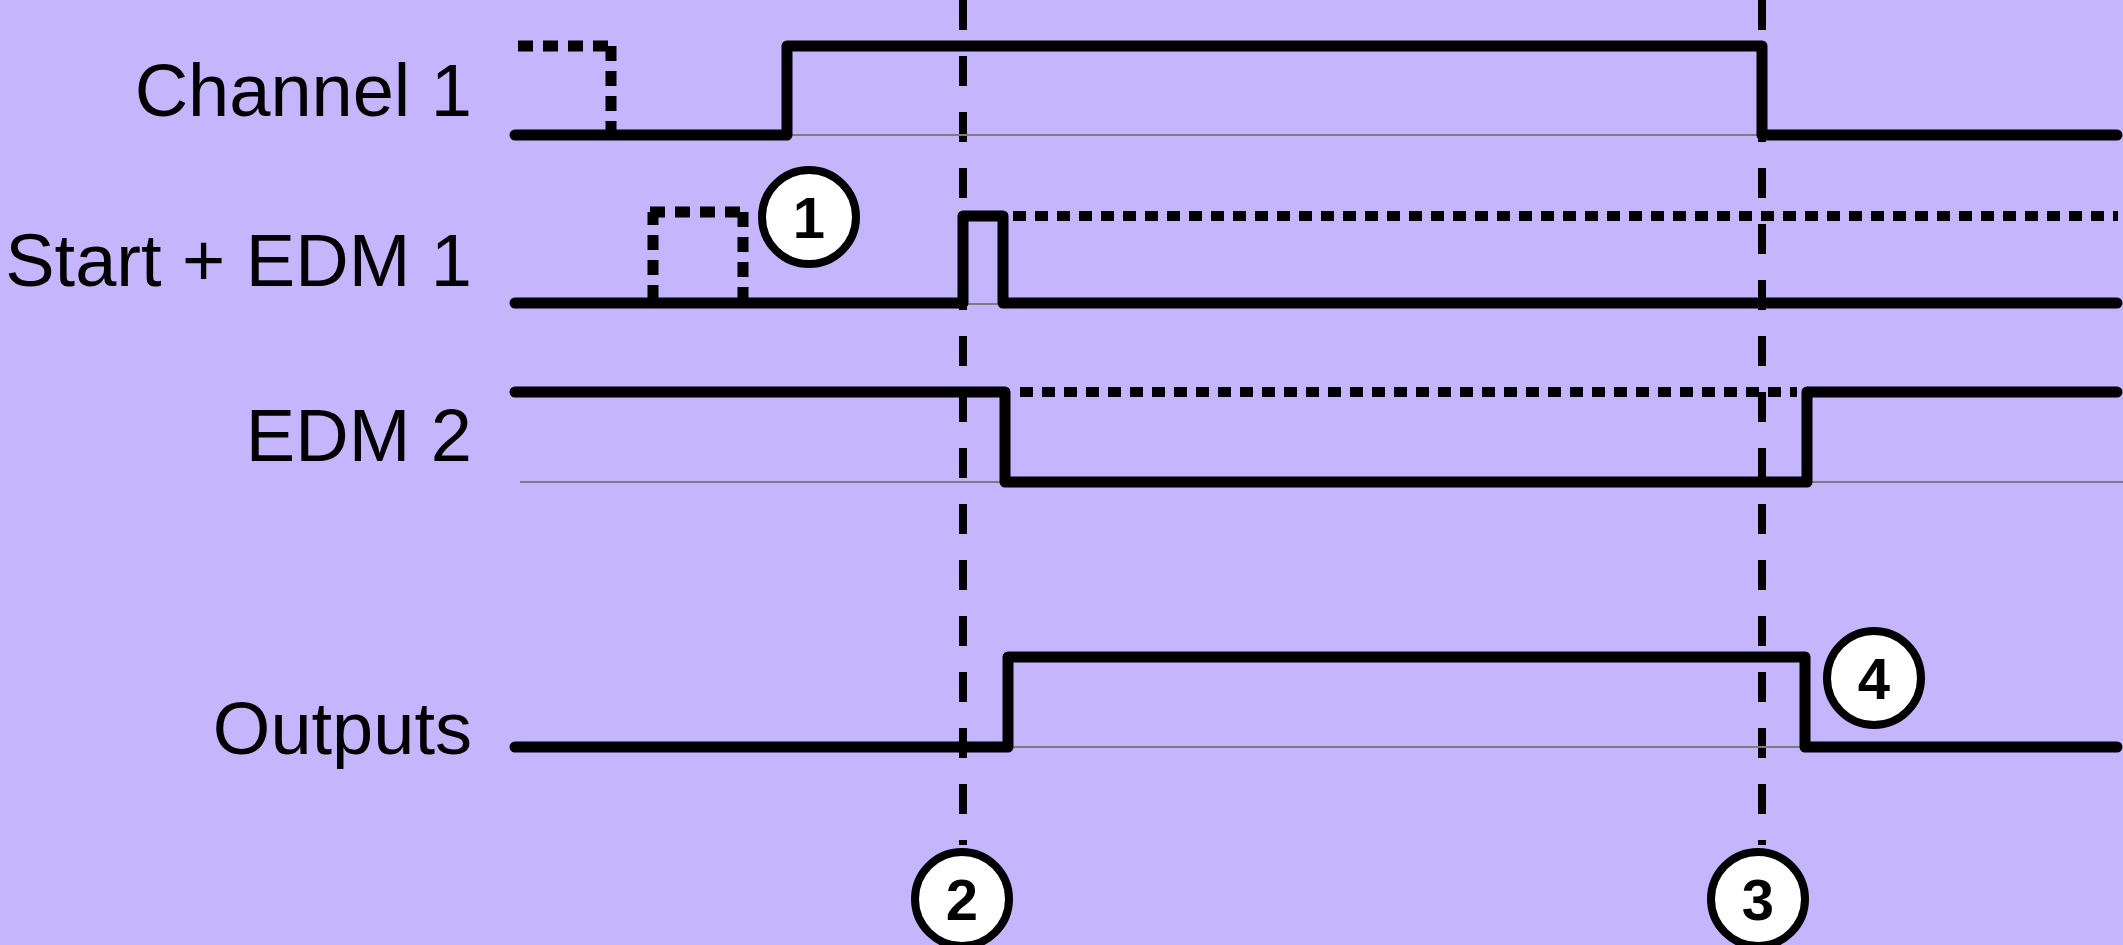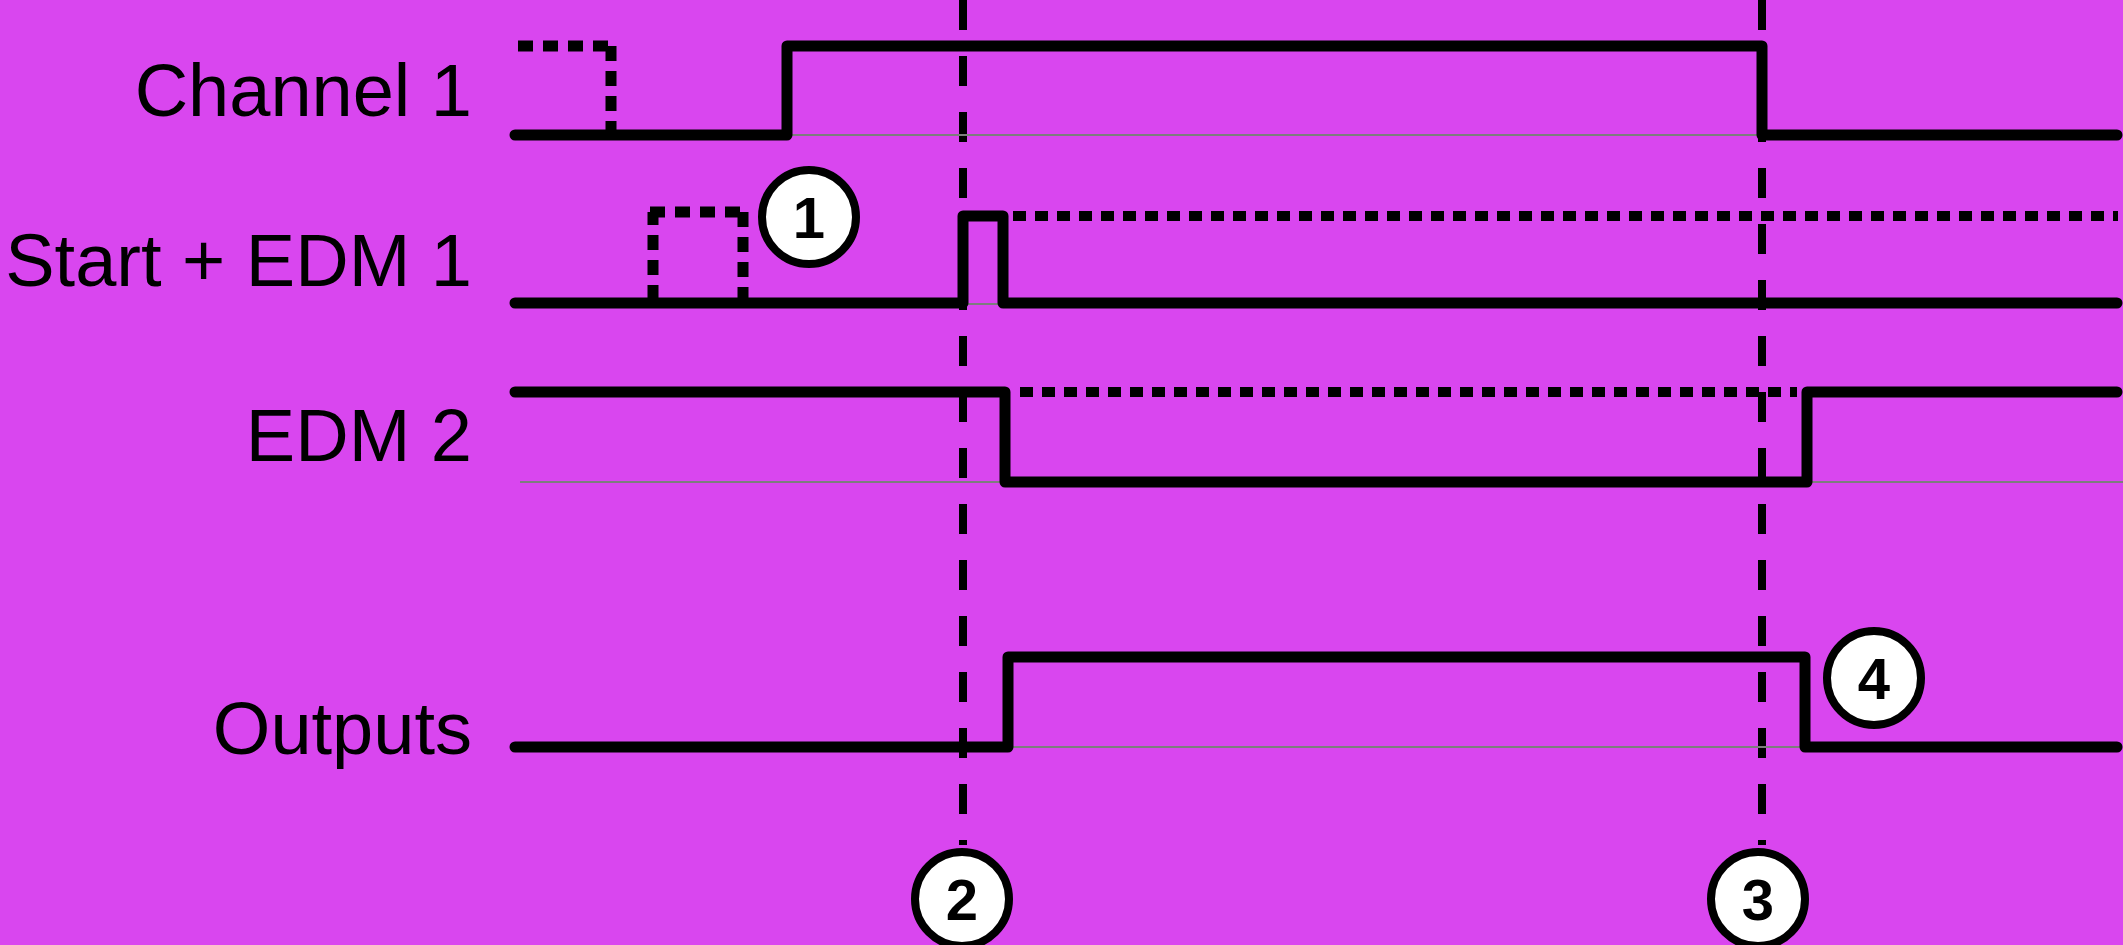--- a/index.html
+++ b/index.html
@@ -4,21 +4,21 @@
 <style>
   html, body {
     margin: 0;
     padding: 0;
     background: #ffffff;
   }
   .stage {
     position: relative;
     width: 2123px;
     height: 945px;
-    background: #d946ef;
+    background: #c4b5fd;
     overflow: hidden;
   }
   svg { display: block; }
   .row-label {
     font-family: "Liberation Sans", sans-serif;
     font-size: 74px;
     fill: #000000;
   }
   .marker-num {
     font-family: "Liberation Sans", sans-serif;

